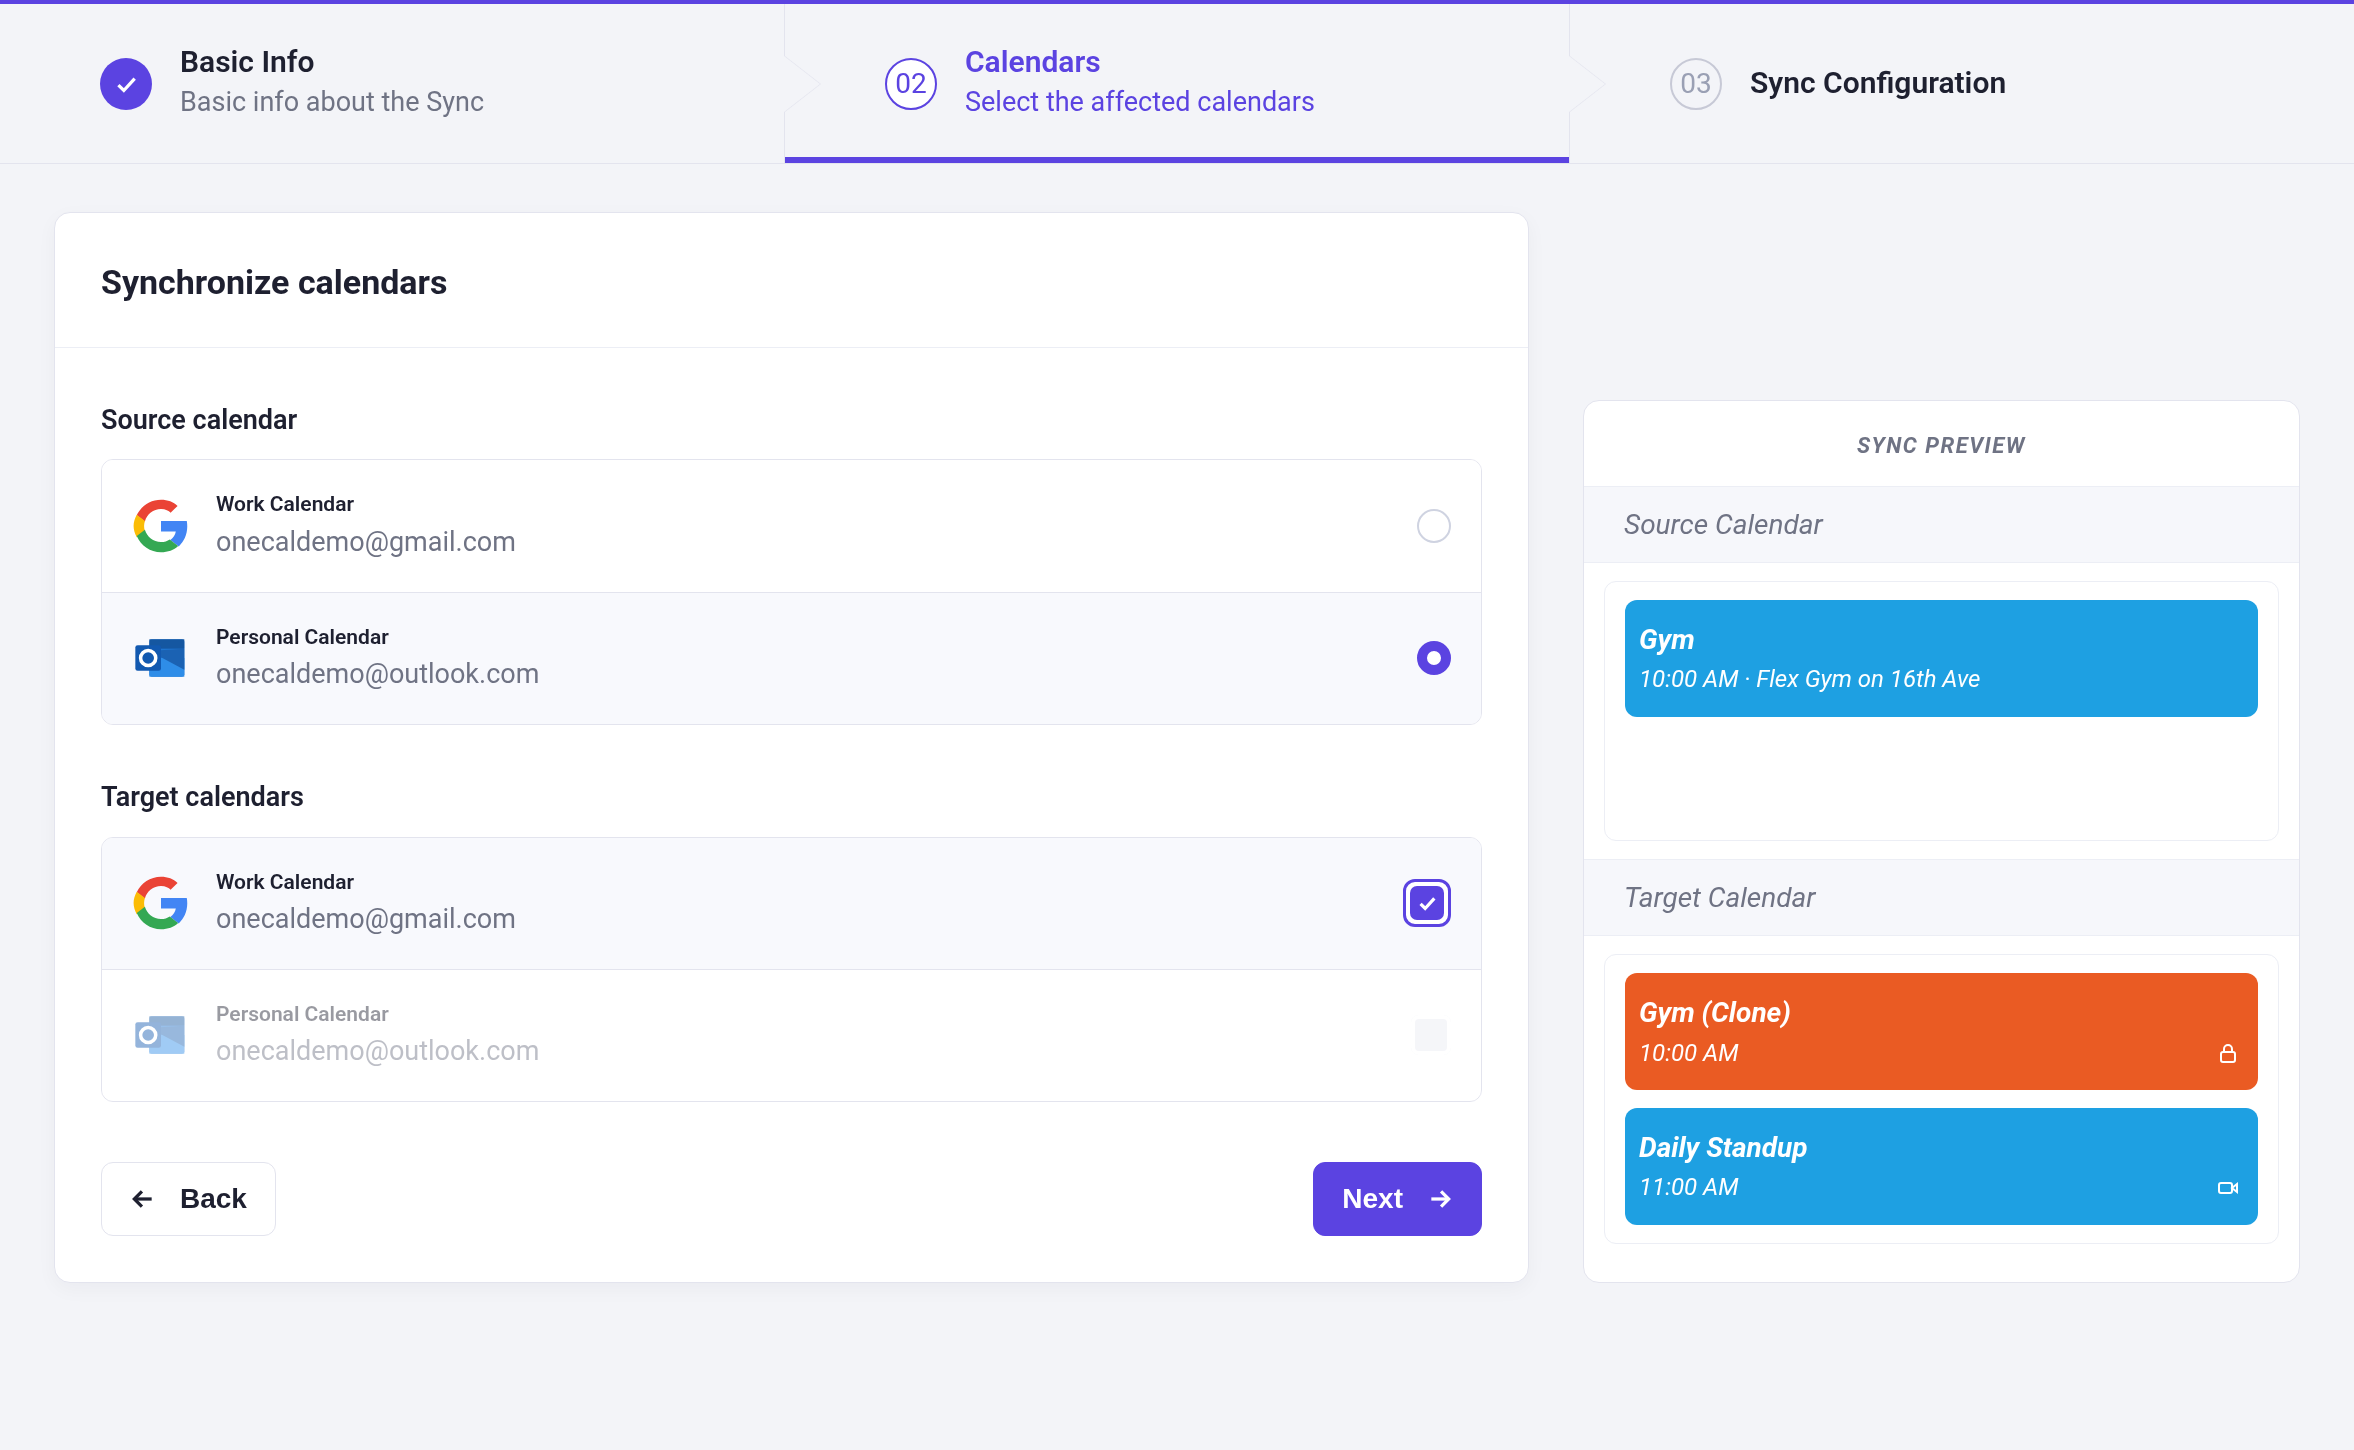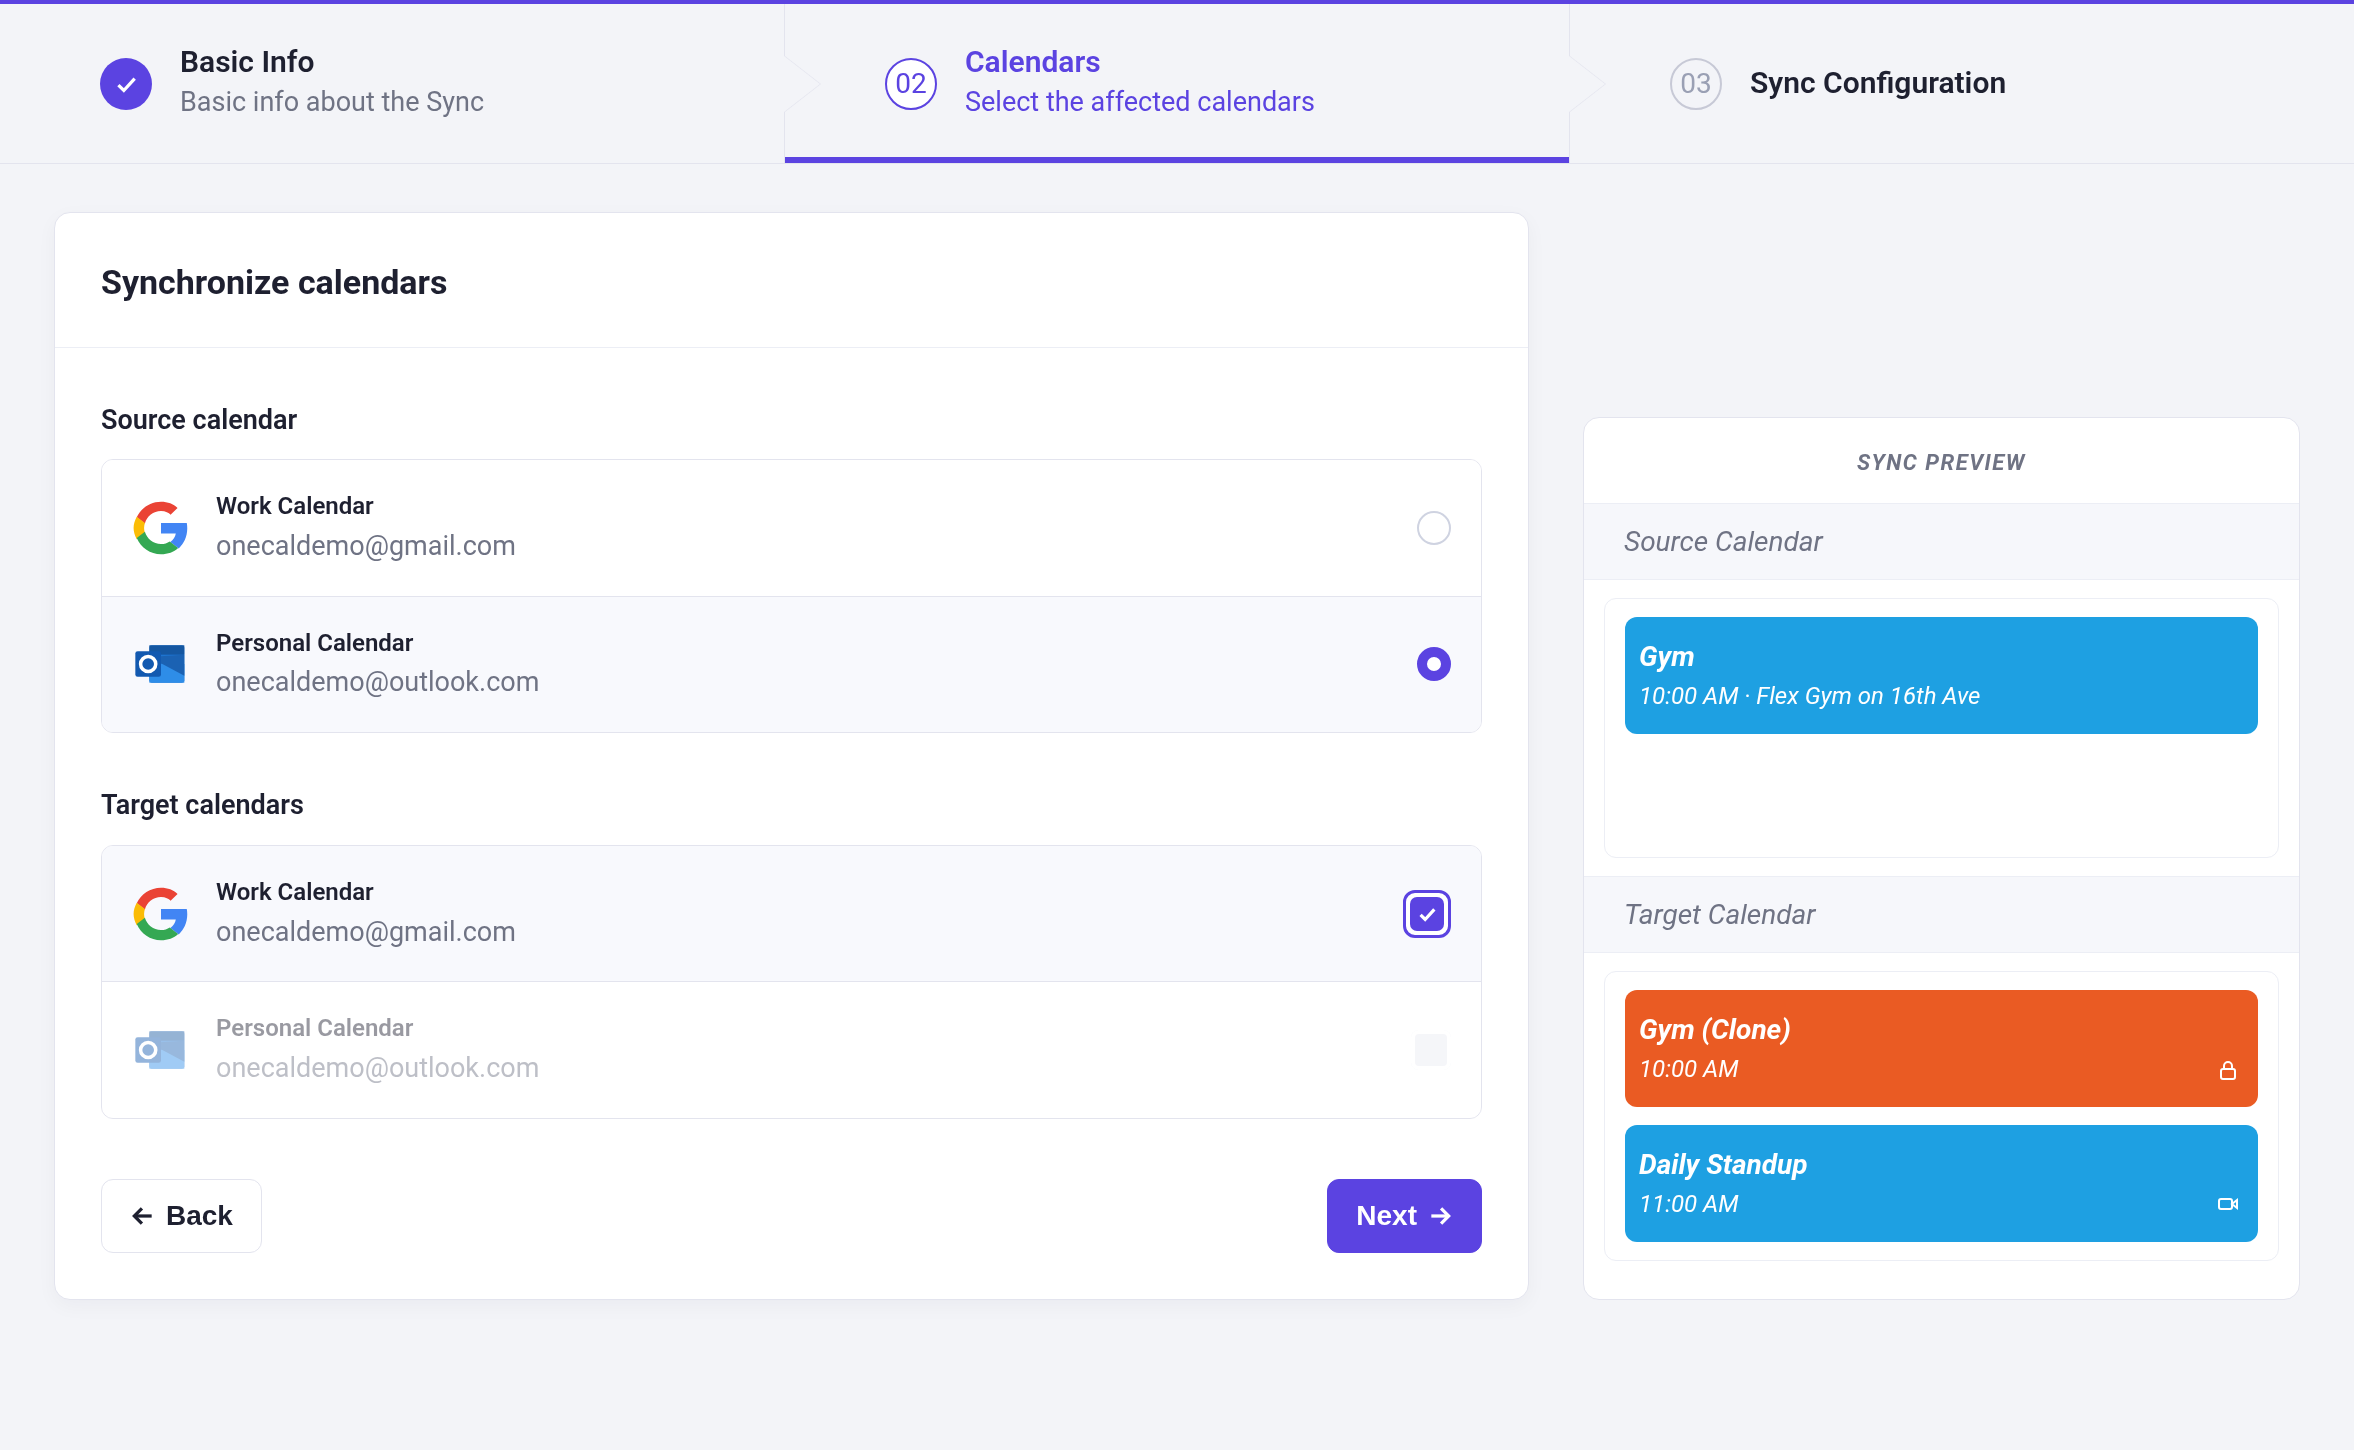--- a/index.html
+++ b/index.html
@@ -88,21 +88,21 @@
     display:flex;align-items:center;gap:26px;
     padding:30px;border-bottom:1px solid var(--border);
     background:#fff;
   }
   .cal-row:last-child{border-bottom:none;}
   .cal-row.sel{background:#f8f9fd;}
   .cal-row.disabled{opacity:.45;}
   .cal-icon{width:58px;height:58px;flex:0 0 auto;display:flex;align-items:center;justify-content:center;}
   .cal-icon svg{width:56px;height:56px;}
   .cal-text{flex:1;}
-  .cal-text .name{font-size:24px;font-weight:600;}
+  .cal-text .name{font-size:21px;font-weight:600;}
   .cal-text .email{font-size:27px;color:var(--ink-sub);margin-top:4px;}
   .radio{
     width:34px;height:34px;border-radius:50%;
     border:2px solid #cfd3e1;background:#fff;flex:0 0 auto;
     position:relative;
   }
   .radio.on{border:10px solid var(--accent);width:34px;height:34px;}
   .check{
     width:46px;height:46px;border-radius:10px;
     border:3px solid var(--accent);background:var(--accent);
@@ -121,21 +121,21 @@
   }
   .check svg{width:22px;height:22px;stroke:#fff;stroke-width:3.5;fill:none;}
   .check.off{
     width:40px;height:40px;border-radius:8px;background:#e9eaf2;border:none;
   }
   .footer{
     display:flex;justify-content:space-between;align-items:center;
     margin:60px 46px 0;
   }
   .btn{
-    display:inline-flex;align-items:center;gap:10px;
+    display:inline-flex;align-items:center;gap:24px;
     font-size:28px;font-weight:600;border-radius:12px;
     padding:20px 28px;border:1px solid var(--border);
     background:#fff;color:var(--ink);cursor:pointer;
   }
   .btn.primary{background:var(--accent);border-color:var(--accent);color:#fff;}
   .btn svg{width:26px;height:26px;stroke:currentColor;stroke-width:3;fill:none;}
 
   
   .preview{flex:1;font-style:italic;}
   .preview .card{padding-bottom:20px;}

